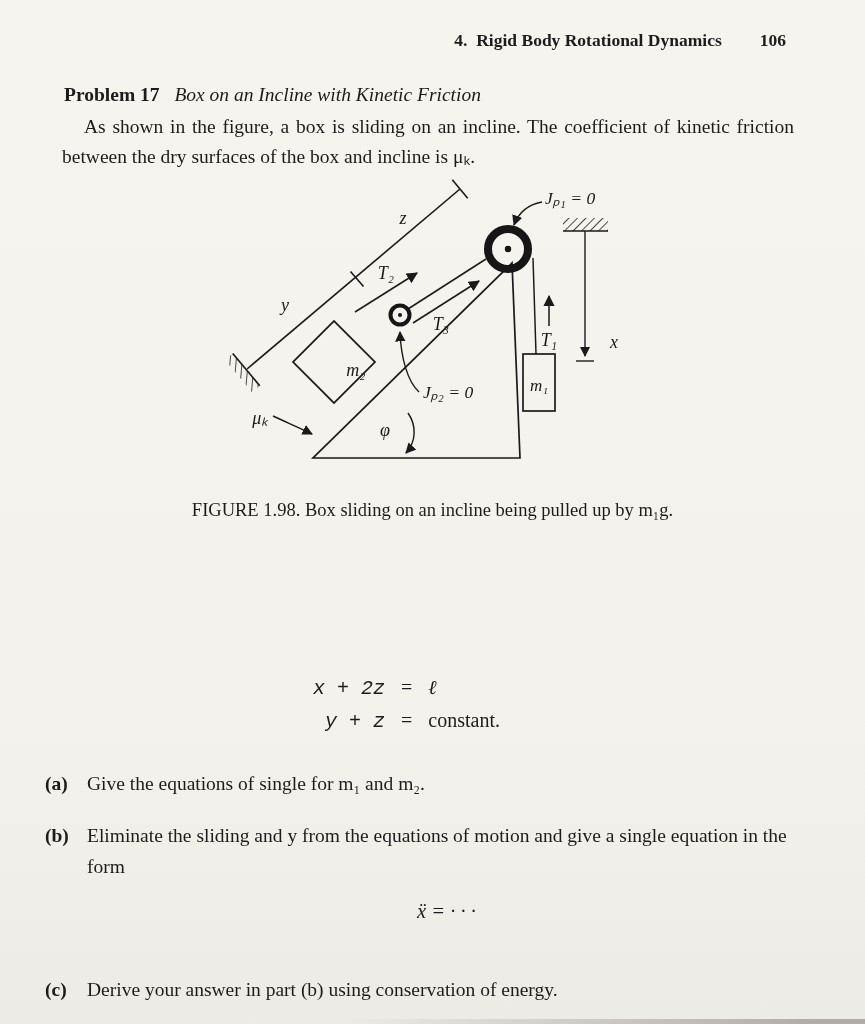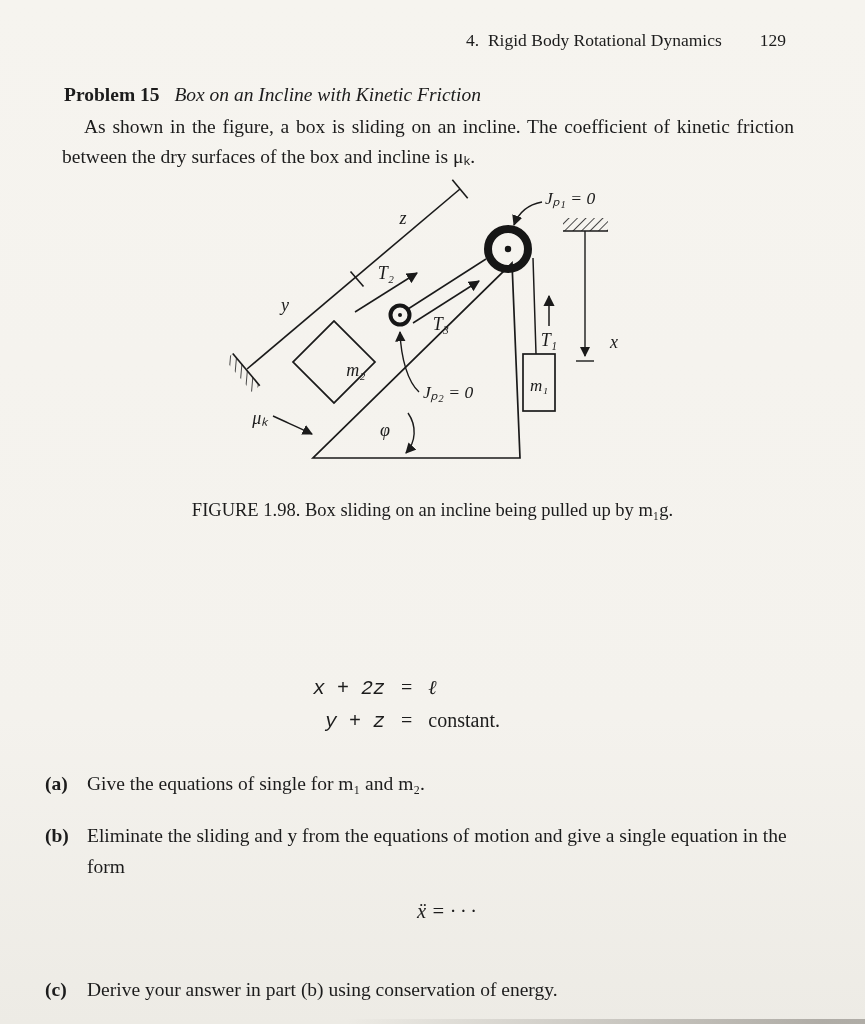--- a/index.html
+++ b/index.html
@@ -12,21 +12,21 @@
   }
   .page::after{
     content:""; position:absolute; left:0; right:0; bottom:0; height:5px;
     background:linear-gradient(90deg, rgba(0,0,0,0) 40%, rgba(60,55,48,.35) 95%);
   }
   .it { font-style:italic; }
   .bold { font-weight:bold; }
 
   .header { position:absolute; top:30px; left:0; width:786px;
             display:flex; justify-content:flex-end; align-items:baseline; gap:38px;
-            font-size:17.5px; }
+            font-size:17.5px;font-weight:bold; }
   .header span { white-space:pre; }
 
   .problem-head { position:absolute; top:84px; left:64px; font-size:19.5px; }
   .problem-head .bold { margin-right:10px; }
 
   .intro { position:absolute; top:112px; left:62px; width:732px;
            font-size:19.5px; line-height:30px; text-align:justify; text-indent:22px; }
 
   .figwrap { position:absolute; left:220px; top:176px; width:440px; height:305px; }
   svg text { font-family:"Liberation Serif", serif; font-style:italic; fill:#1b1b1b; }
@@ -55,25 +55,25 @@
   .deq { position:absolute; top:900px; left:0; width:865px; text-align:center;
          font-size:20.5px; transform:translateX(14px); }
 </style>
 </head>
 <body>
 
 <div class="page">
 
   <div class="header">
     <span>4.  Rigid Body Rotational Dynamics</span>
-    <span>129</span>
+    <span>106</span>
   </div>
 
   <div class="problem-head">
-    <span class="bold">Problem 15</span>
+    <span class="bold">Problem 17</span>
     <span class="it">Box on an Incline with Kinetic Friction</span>
   </div>
 
   <p class="intro">As shown in the figure, a box is sliding on an incline. The coefficient of kinetic friction between the dry surfaces of the box and incline is μₖ.</p>
 
   <div class="figwrap">
     <svg width="440" height="305" viewBox="0 0 440 305">
       <defs>
         <pattern id="hatch" width="6" height="6" patternUnits="userSpaceOnUse" patternTransform="rotate(45)">
           <line x1="0" y1="0" x2="0" y2="6" stroke="#2a2a2a" stroke-width="1.7"></line>

